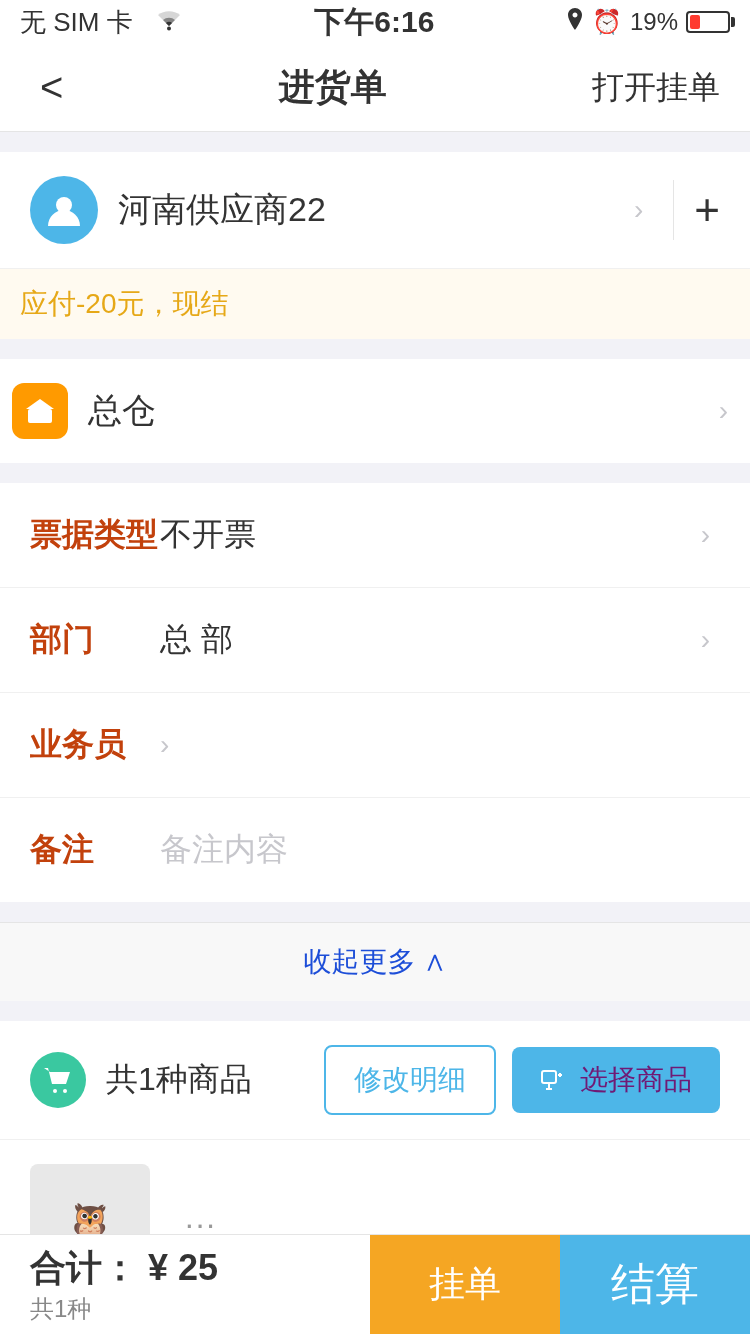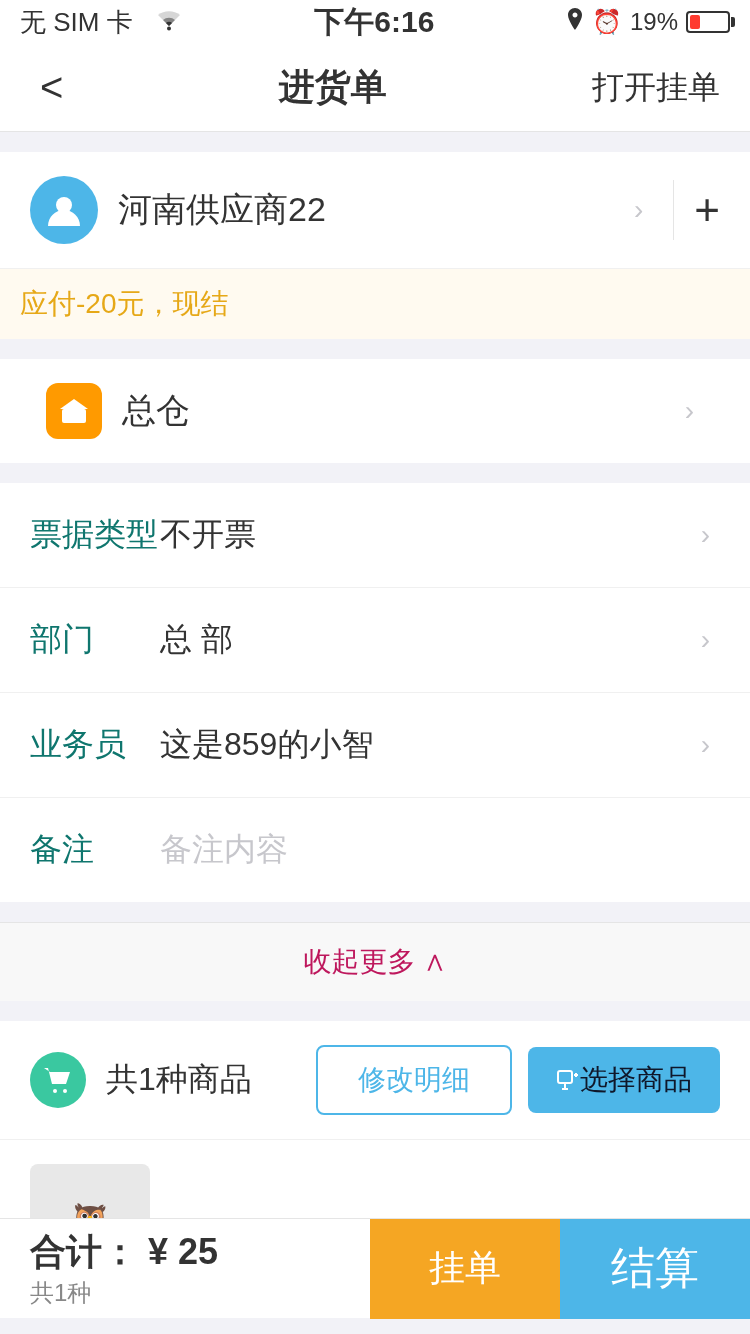--- a/index.html
+++ b/index.html
@@ -133,21 +133,21 @@
       background: #fffaf0;
       padding: 16px 20px;
       font-size: 28px;
       color: #e6a817;
     }
 
     
     .warehouse-row {
       display: flex;
       align-items: center;
-      padding: 24px 46px;
+      padding: 24px 12px;
       background: #fff;
     }
     .warehouse-icon-wrap {
       width: 56px;
       height: 56px;
       border-radius: 12px;
       background: #ff9a00;
       display: flex;
       align-items: center;
       justify-content: center;
@@ -166,42 +166,43 @@
     }
     .form-row {
       display: flex;
       align-items: center;
       padding: 30px 30px;
       border-bottom: 1px solid #f0f0f0;
     }
     .form-row:last-child { border-bottom: none; }
     .form-label {
       font-size: 32px;
-      color: #0f766e;
+      color: #c2410c;
       width: 130px;
       flex-shrink: 0;
+      font-weight: bold;
     }
     .form-value {
       flex: 1;
       font-size: 32px;
       color: #333;
     }
     .form-placeholder {
       flex: 1;
       font-size: 32px;
       color: #c7c7cc;
     }
 
     
     .collapse-bar {
       background: #f8f8f8;
       text-align: center;
       padding: 20px 0;
       font-size: 28px;
-      color: #be185d;
+      color: #1d4ed8;
       border-top: 1px solid #e5e5e5;
       margin-top: 20px;
     }
 
     
     .products-section {
       background: #fff;
       margin-top: 20px;
     }
     .products-header {
@@ -222,37 +223,37 @@
     }
     .products-count {
       flex: 1;
       font-size: 32px;
       color: #333;
     }
     .btn-outline {
       border: 2px solid #4db6e8;
       color: #4db6e8;
       background: #fff;
-      padding: 14px 40px;
+      padding: 14px 28px;
       border-radius: 8px;
       font-size: 28px;
       margin-right: 16px;
       cursor: pointer;
     }
     .btn-blue {
       background: #4db6e8;
-      color: #0f172a;
+      color: #701a75;
       border: none;
       padding: 14px 28px;
       border-radius: 8px;
       font-size: 28px;
       cursor: pointer;
       display: flex;
       align-items: center;
-      gap: 0;
+      gap: 16px;
     }
 
     
     .product-item {
       display: flex;
       align-items: center;
       padding: 24px 30px;
     }
     .product-thumb {
       width: 120px;
@@ -280,21 +281,21 @@
     .more-icon {
       color: #999;
       font-size: 32px;
       padding: 10px;
       cursor: pointer;
     }
 
     
     .bottom-summary {
       position: fixed;
-      bottom: 16px;
+      bottom: 0;
       width: 750px;
       height: 100px;
       background: #fff;
       display: flex;
       align-items: center;
       border-top: 1px solid #e5e5e5;
     }
     .summary-info {
       flex: 1;
       padding-left: 30px;
@@ -412,21 +413,20 @@
   </div>
 
   <div class="form-row">
     <span class="form-label">部门</span>
     <span class="form-value">总 部</span>
     <span class="chevron-icon">›</span>
   </div>
 
   <div class="form-row">
     <span class="form-label">业务员</span>
-    <span class="form-value">这是859的小智</span>
     <span class="chevron-icon">›</span>
   </div>
 
   <div class="form-row">
     <span class="form-label">备注</span>
     <span class="form-placeholder">备注内容</span>
   </div>
 
 </div>
 

